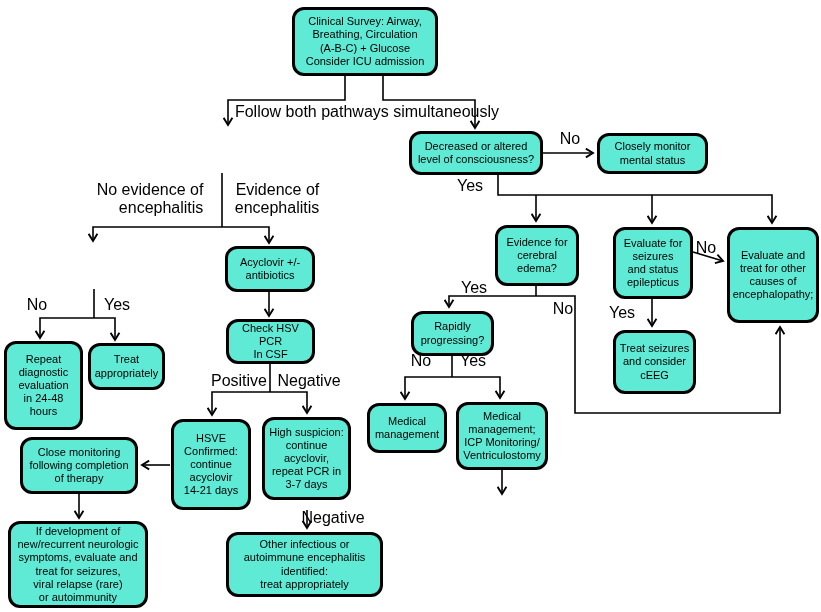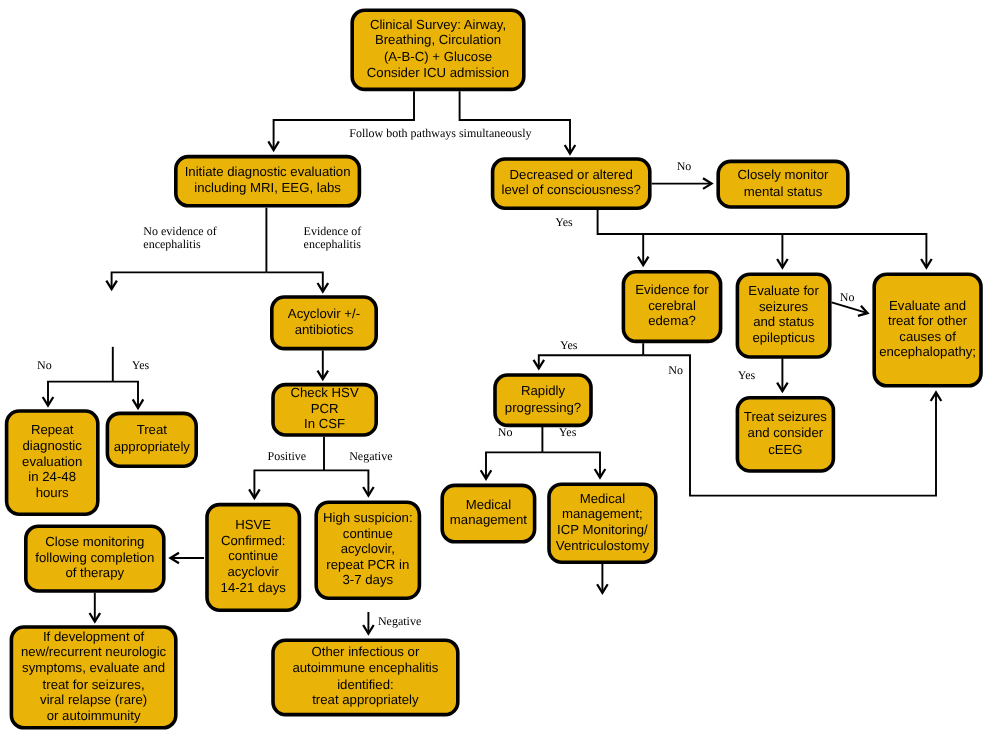--- a/index.html
+++ b/index.html
@@ -4,29 +4,29 @@
 <style>
   html,body{margin:0;padding:0;background:#ffffff;}
   #canvas{
     position:relative;width:821px;height:612px;background:#ffffff;
     font-family:"Liberation Sans","DejaVu Sans",sans-serif;color:#000;
     overflow:hidden;
   }
   #connectors{position:absolute;left:0;top:0;width:821px;height:612px;}
   .node{
     position:absolute;box-sizing:border-box;
-    border:3px solid #000;border-radius:12px;background:#eab308;
+    border:3px solid #000;border-radius:12px;background:#5eead4;
     display:flex;align-items:center;justify-content:center;
     text-align:center;white-space:pre-line;
     font-size:11px;line-height:1.2;padding:1px 2px;
   }
   .elabel{
     position:absolute;transform:translate(-50%,-50%);
-    text-align:left;white-space:pre-line;
-    font-size:10px;line-height:1.1;background:transparent;font-family:Liberation Serif, serif;
+    text-align:right;white-space:pre-line;
+    font-size:16px;line-height:1.1;background:transparent;
   }
 </style>
 </head>
 <body>
 
 <div id="canvas">
 
   <svg id="connectors" viewBox="0 0 821 612" xmlns="http://www.w3.org/2000/svg">
     <defs>
       <marker id="arr" viewBox="0 0 10 10" refX="7.5" refY="5" markerWidth="11" markerHeight="11" markerUnits="userSpaceOnUse" orient="auto-start-reverse">
@@ -63,22 +63,20 @@
       <path d="M693,252 L723,261" marker-end="url(#arr)"></path>
       <path d="M652,298 L652,326" marker-end="url(#arr)"></path>
     </g>
   </svg>
 
   <div class="node" style="left:292px;top:7px;width:146px;height:69px">Clinical Survey: Airway,
 Breathing, Circulation
 (A-B-C) + Glucose
 Consider ICU admission</div>
 
-  <div class="node" style="left:145px;top:129px;width:156px;height:44px">Initiate diagnostic evaluation
-including MRI, EEG, labs</div>
 
 
   <div class="node" style="left:4px;top:341px;width:79px;height:89px">Repeat
 diagnostic
 evaluation
 in 24-48
 hours</div>
 
   <div class="node" style="left:88px;top:343px;width:77px;height:47px">Treat
 appropriately</div>
@@ -116,21 +114,21 @@
 treat for seizures,
 viral relapse (rare)
 or autoimmunity</div>
 
   <div class="node" style="left:409px;top:131px;width:134px;height:44px">Decreased or altered
 level of consciousness?</div>
 
   <div class="node" style="left:597px;top:133px;width:111px;height:41px">Closely monitor
 mental status</div>
 
-  <div class="node" style="left:518px;top:225px;width:84px;height:61px">Evidence for
+  <div class="node" style="left:495px;top:225px;width:84px;height:61px">Evidence for
 cerebral
 edema?</div>
 
   <div class="node" style="left:613px;top:227px;width:80px;height:72px">Evaluate for
 seizures
 and status
 epilepticus</div>
 
   <div class="node" style="left:727px;top:227px;width:92px;height:96px">Evaluate and
 treat for other

